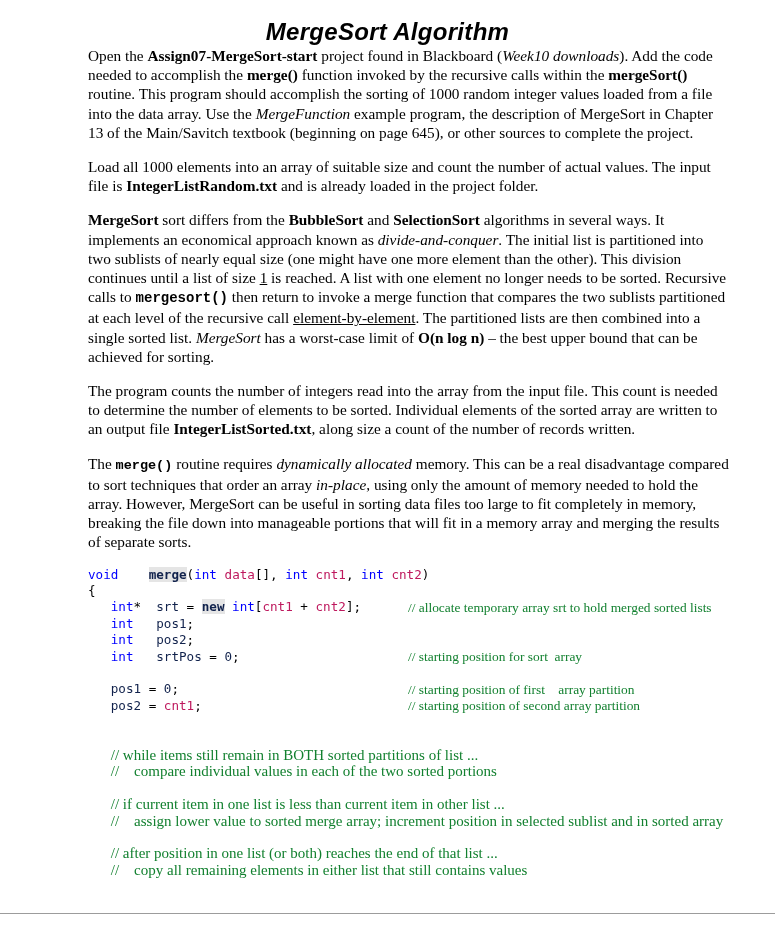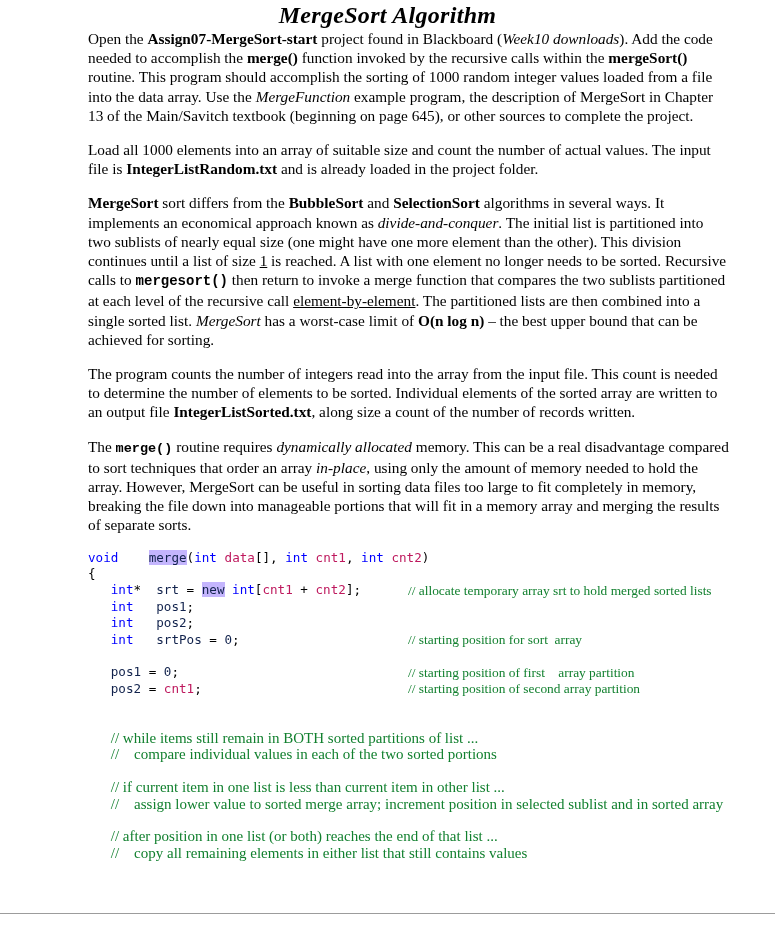--- a/index.html
+++ b/index.html
@@ -18,27 +18,27 @@
   }
   .page {
     position: relative;
     width: 775px;
     height: 925px;
     background: #ffffff;
     box-sizing: border-box;
   }
   .doc-title {
     text-align: center;
-    font-family: Liberation Serif, serif;
+    font-family: Liberation Sans, sans-serif;
     font-size: 24px;
     font-weight: bold;
     font-style: italic;
     letter-spacing: 0.3px;
     margin: 0;
-    padding-top: 2px;
+    padding-top: 18px;
     padding-bottom: 0px;
   }
   .body-wrap {
     padding: 0 46px 0 88px;
   }
   p.para {
     font-size: 15.3px;
     line-height: 19.2px;
     margin: 0 0 15px 0;
     text-align: left;
@@ -91,21 +91,21 @@
     font-size: 15px;
     line-height: 16.4px;
     color: #12802f;
     white-space: pre;
   }
   .kw   { color: #0000ff; }
   .idg  { color: #be185d; }
   .idn  { color: #11224c; }
   .punc { color: #000000; }
   .num  { color: #11224c; }
-  .hl   { background: #c4b5fd; font-weight: normal; color: #11224c; }
+  .hl   { background: #e5e5e5; font-weight: bold; color: #11224c; }
 
   .footer-rule {
     position: absolute;
     left: 0;
     right: 0;
     top: 913px;
     height: 1px;
     background: #9c9c9c;
   }
 </style>

